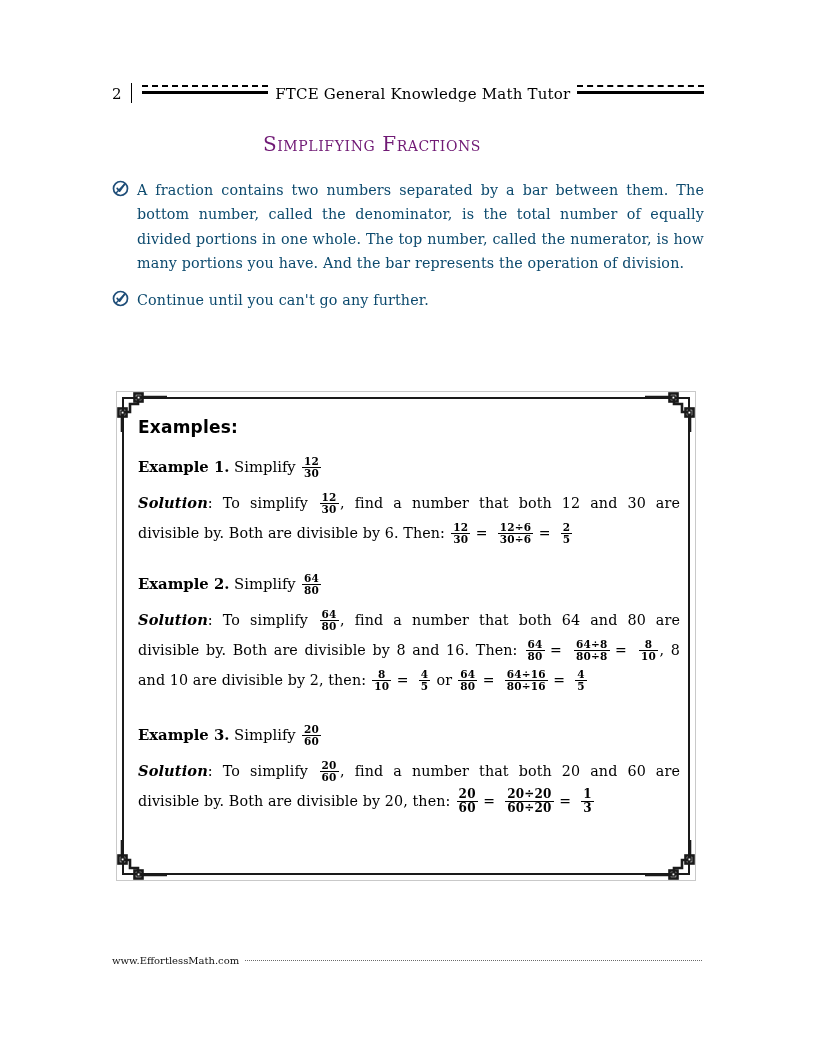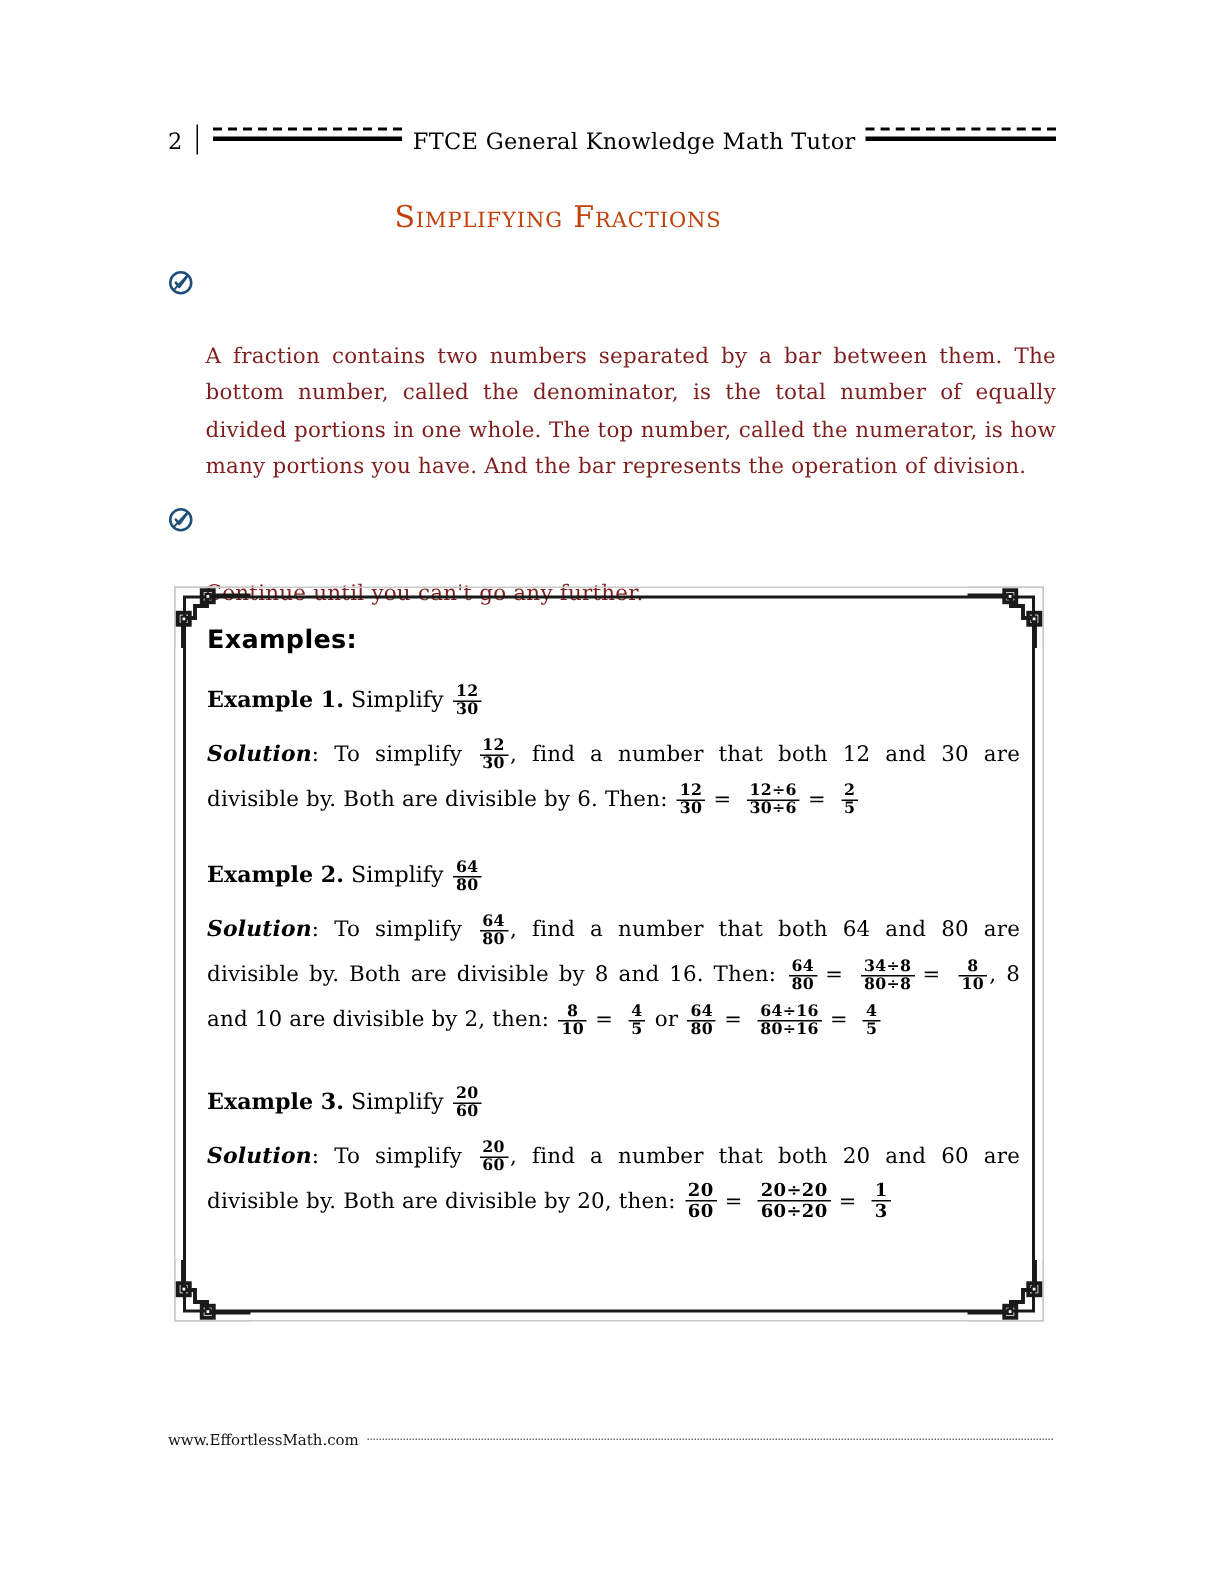--- a/index.html
+++ b/index.html
@@ -81,21 +81,21 @@
   .doc-title {
     position: absolute;
     left: 0;
     top: 132px;
     width: 744px;
     text-align: center;
     font-family: "DejaVu Serif", "Liberation Serif", serif;
     font-size: 20px;
     font-variant: small-caps;
     letter-spacing: 0.6px;
-    color: #c2410c;
+    color: #701a75;
   }
 
   
   .bullets {
     position: absolute;
     left: 112px;
     top: 178px;
     width: 592px;
   }
   .bullet-row {
@@ -109,22 +109,21 @@
     padding-top: 2px;
   }
   .bullet-icon svg { display: block; }
   .bullet-text {
     flex: 1 1 auto;
     font-family: "DejaVu Serif", "Liberation Serif", serif;
     font-size: 14.3px;
     line-height: 24.3px;
     text-align: justify;
     letter-spacing: 0.15px;
-    color: #7f1d1d;
-    margin-top: 48px;
+    color: #0c4a6e;
   }
   .bullet-row.last .bullet-text { text-align: left; }
 
   
   .ornbox {
     position: absolute;
     left: 110px;
     top: 385px;
     width: 592px;
     height: 502px;
@@ -401,21 +400,21 @@
           <span class="sol-lbl">Solution</span><span>: To simplify</span>
           <span class="frac">
             <span class="num">64</span>
             <span class="den">80</span>
           </span><span>, find a number that both 64 and 80 are divisible by. Both are divisible by 8 and 16. Then:</span>
           <span class="frac">
             <span class="num">64</span>
             <span class="den">80</span>
           </span><span class="eq">=</span>
           <span class="frac">
-            <span class="num">34÷8</span>
+            <span class="num">64÷8</span>
             <span class="den">80÷8</span>
           </span><span class="eq">=</span>
           <span class="frac">
             <span class="num">8</span>
             <span class="den">10</span>
           </span><span>, 8 and 10 are divisible by 2, then:</span>
           <span class="frac">
             <span class="num">8</span>
             <span class="den">10</span>
           </span><span class="eq">=</span>

